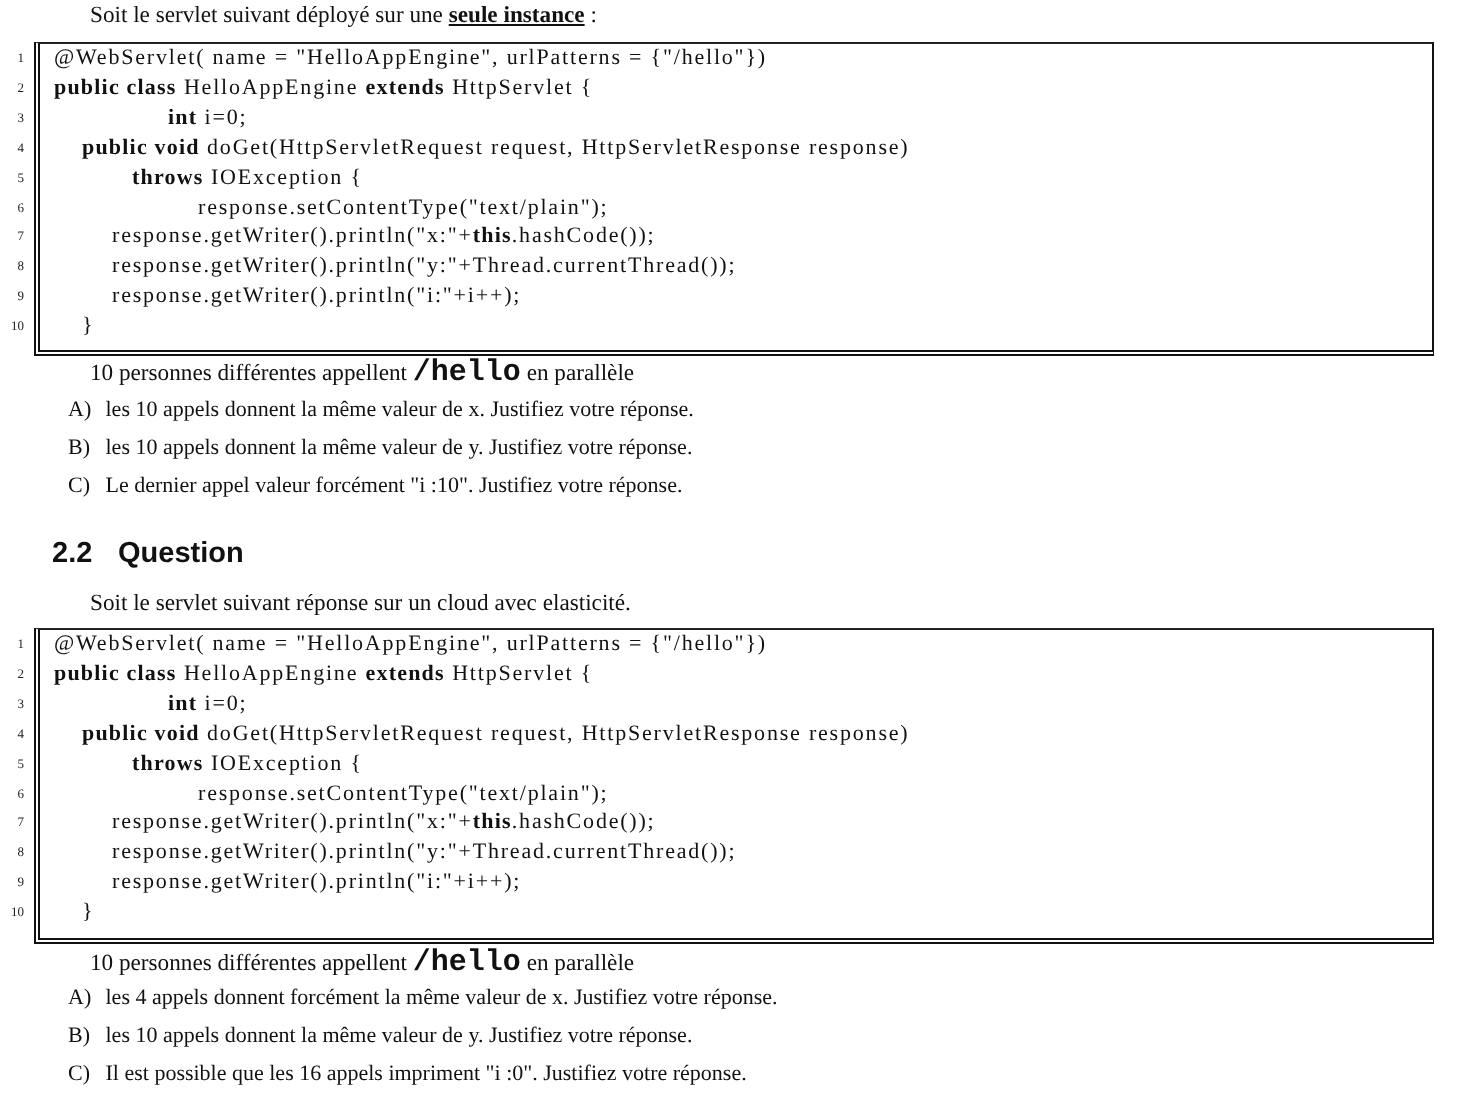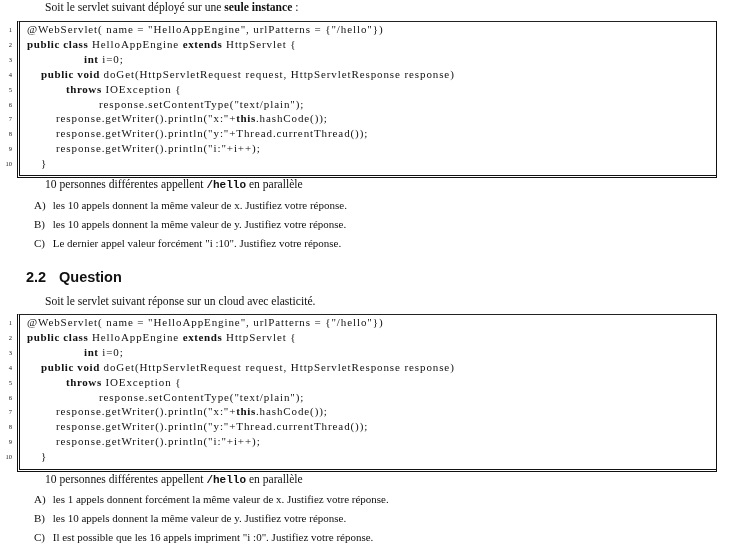--- a/index.html
+++ b/index.html
@@ -3,22 +3,22 @@
   <meta charset="utf-8">
   <style>
     html, body { margin: 0; padding: 0; background: #ffffff; }
     body {
       width: 735px; height: 552px; position: relative; overflow: hidden;
       font-family: "DejaVu Serif", "Liberation Serif", serif;
       color: #111;
     }
     .abs { position: absolute; white-space: nowrap; }
     .para { font-family: "Liberation Serif", serif; font-size: 11.6px; }
-    .para b { font-weight: bold; }
-    .tt { font-family: "Liberation Mono", monospace; font-weight: bold; font-size: 11px; }
+    .para b { font-weight: bold; text-decoration: underline; }
+    .tt { font-family: "Liberation Mono", monospace; font-weight: bold; font-size: 15px; }
     .heading { font-family: Liberation Sans, sans-serif; font-size: 14.5px; font-weight: bold; }
     .heading .num { display: inline-block; width: 33px; }
 
     .codebox {
       position: absolute; left: 17px; width: 700px;
       border-top: 1px solid #222;
       border-right: 1.5px solid #111;
       border-left: 3px double #111;
       border-bottom: 3px double #111;
       box-sizing: border-box;
@@ -108,20 +108,20 @@
     <div class="code" style="left: 56px; top: 435.2px;"><span>response.getWriter().println("i:"+i++);</span></div>
     <div class="abs lineno" style="top: 453.1px;">10</div>
     <div class="code" style="left: 41px; top: 450.1px;"><span>}</span></div>
   </div>
 
 <div class="abs para" style="left:45px; top:473px;">
   <span>10 personnes différentes appellent </span><span class="tt">/hello</span><span> en parallèle</span>
 </div>
 
 <div class="abs item" style="left:34px; top:493px;">
-  <span class="lbl">A)</span> <span>les 1 appels donnent forcément la même valeur de x. Justifiez votre réponse.</span>
+  <span class="lbl">A)</span> <span>les 4 appels donnent forcément la même valeur de x. Justifiez votre réponse.</span>
 </div>
 <div class="abs item" style="left:34px; top:512px;">
   <span class="lbl">B)</span> <span>les 10 appels donnent la même valeur de y. Justifiez votre réponse.</span>
 </div>
 <div class="abs item" style="left:34px; top:531px;">
   <span class="lbl">C)</span> <span>Il est possible que les 16 appels impriment "i :0". Justifiez votre réponse.</span>
 </div>
 
 </body></html>

